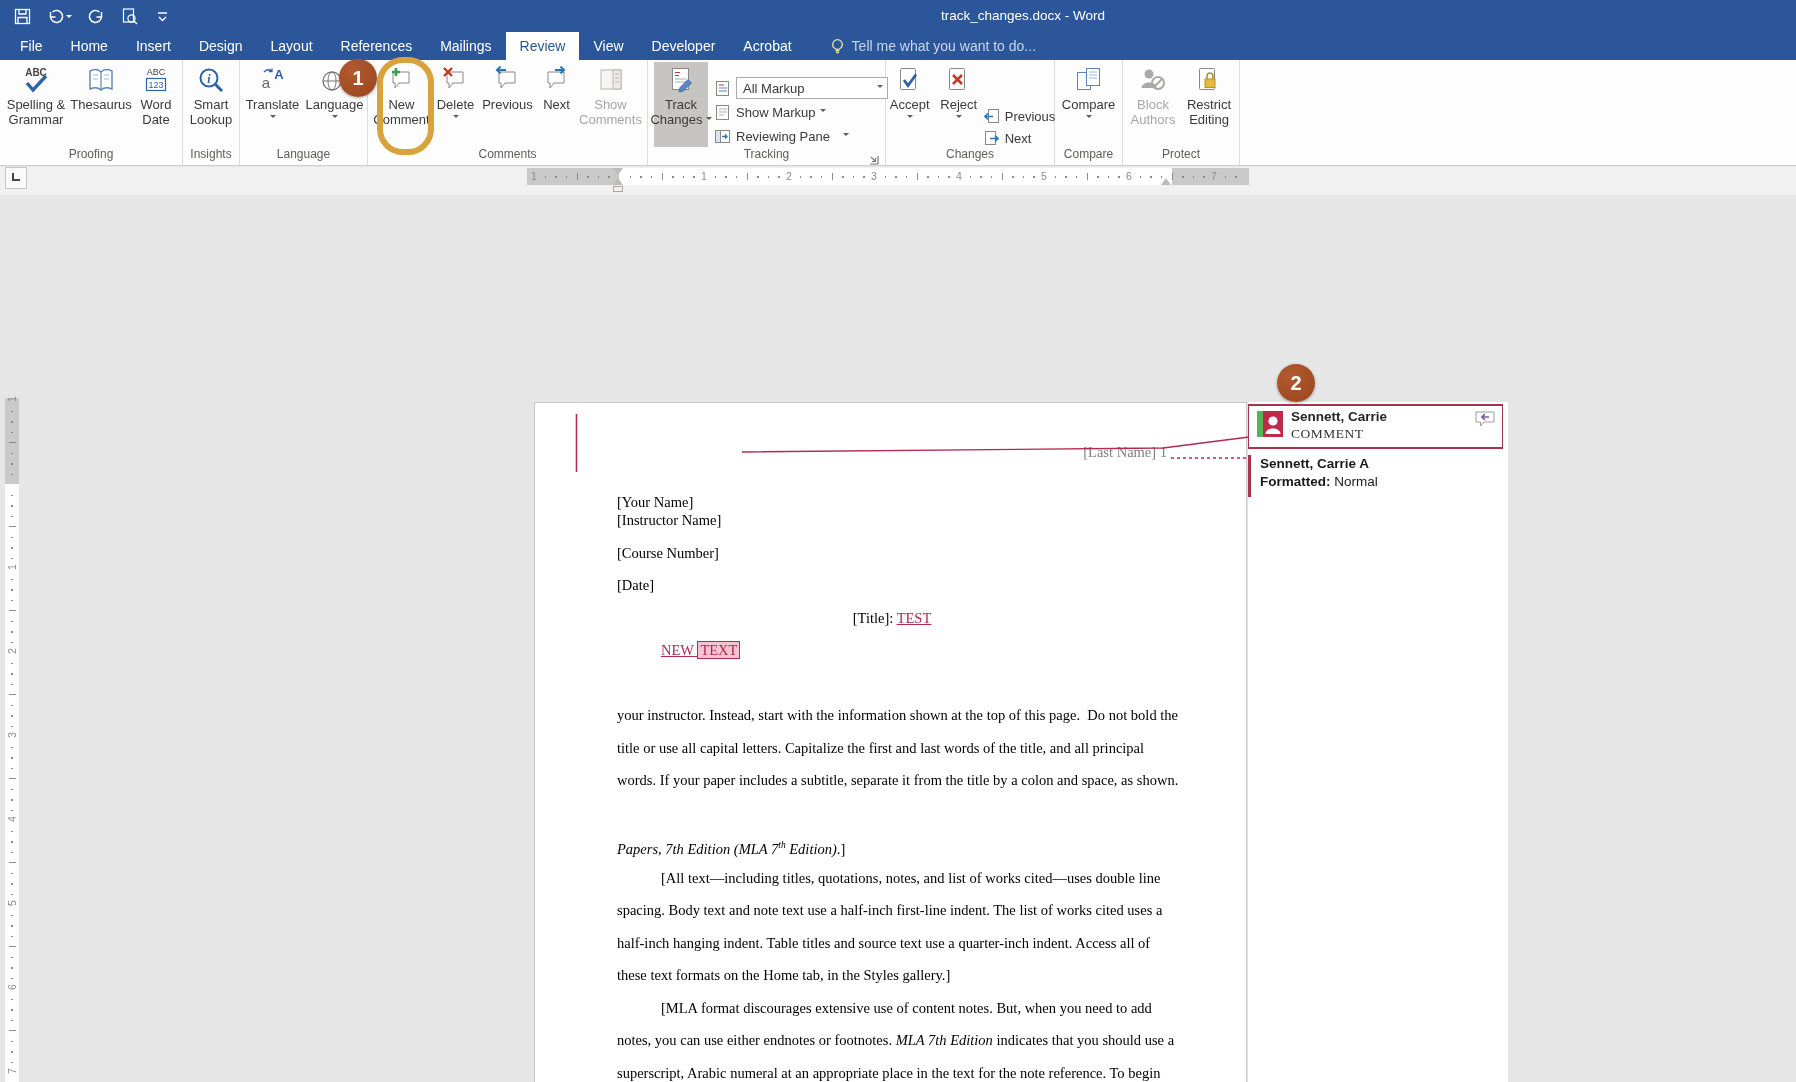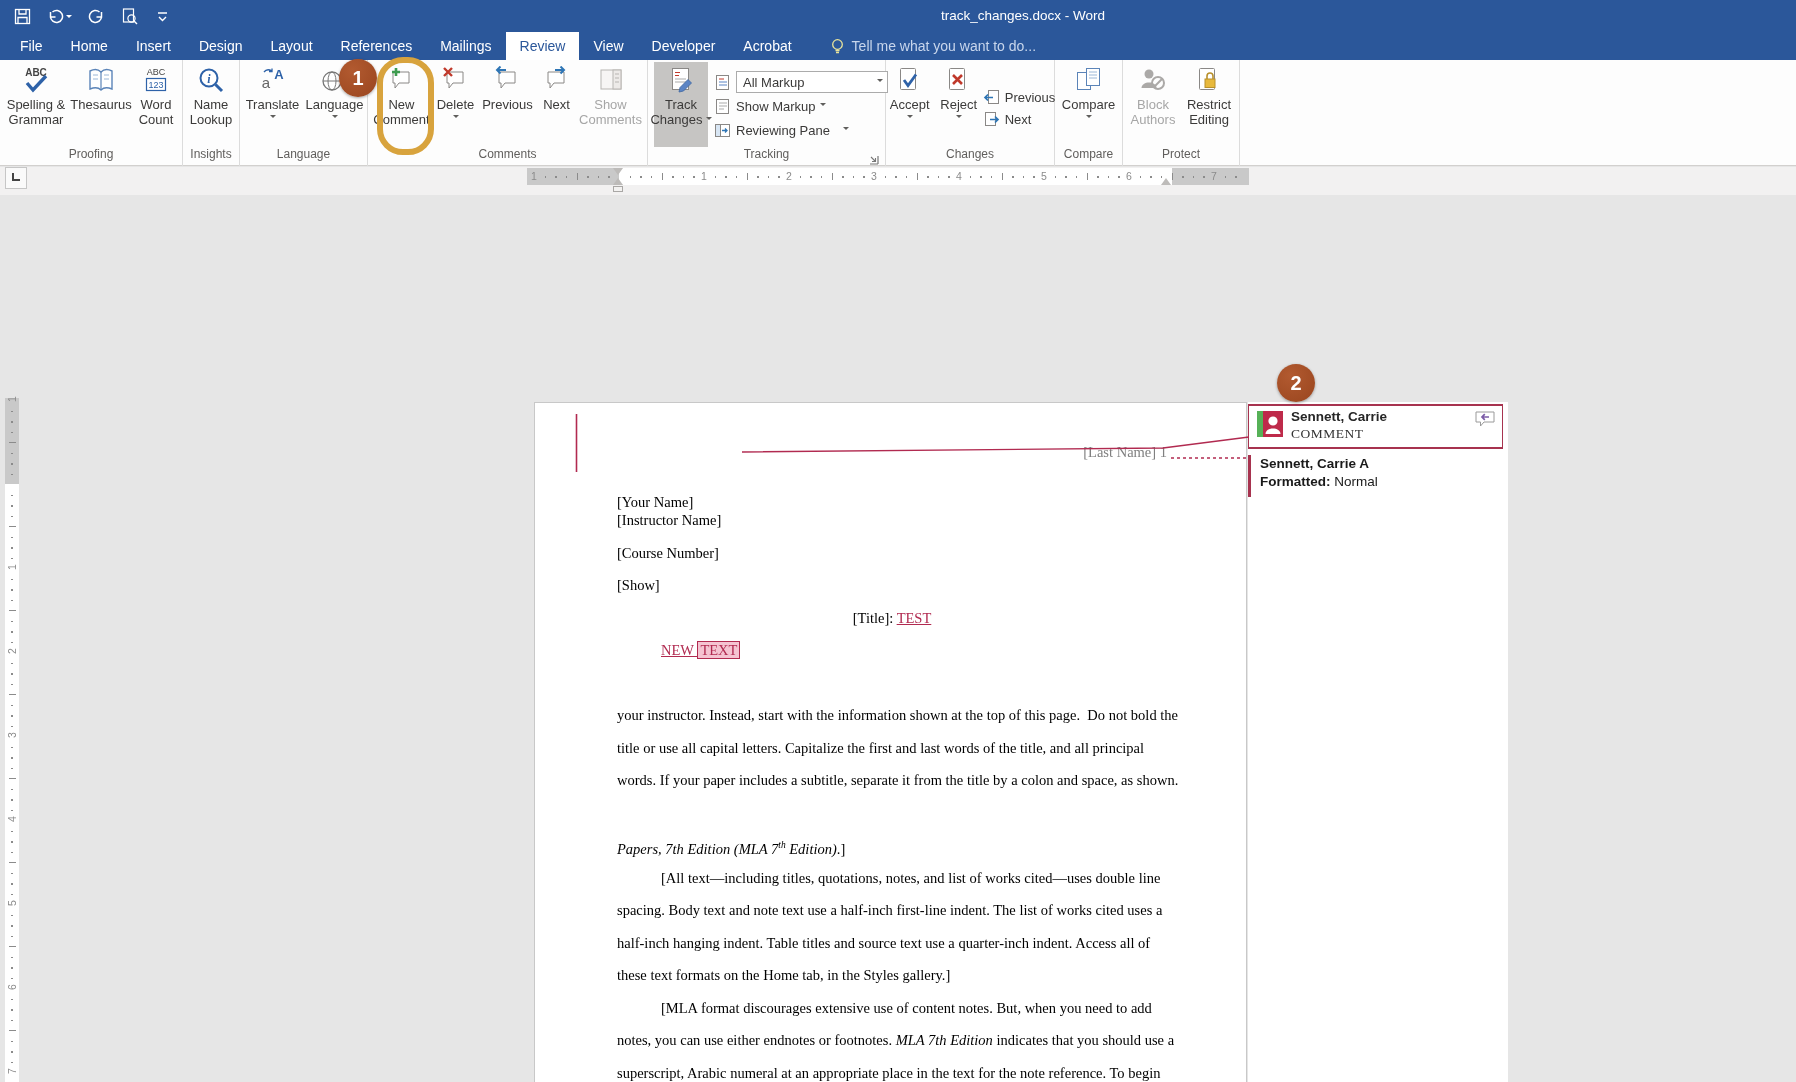--- a/index.html
+++ b/index.html
@@ -30,21 +30,21 @@
   .rgroup{position:relative;height:106px;border-right:1px solid #DCDCDC;display:flex;flex-direction:column;flex:0 0 auto;}
   .rgroup-content{height:87px;display:flex;align-items:stretch;justify-content:center;padding:2px 1px 0;}
   .rgroup-label{height:17px;font-size:12px;color:#605E5C;text-align:center;line-height:15px;}
   .rbtn{display:flex;flex-direction:column;align-items:center;padding-top:4px;
         font-size:13px;line-height:15px;color:#3B3A39;text-align:center;cursor:default;flex:0 0 auto;}
   .rbtn .ric{width:30px;height:28px;margin-bottom:3px;}
   .rbtn.disabled{color:#A6A6A6;}
   .rbtn.active{background:#C6C5C3;}
   .caret{width:0;height:0;border:3.5px solid transparent;border-top-color:#5F5E5C;display:inline-block;margin-top:3px;}
   .lrow{display:flex;align-items:center;gap:3px;justify-content:center;}
-  .tcol{display:flex;flex-direction:column;justify-content:center;padding-top:3px;gap:2px;}
+  .tcol{display:flex;flex-direction:column;justify-content:flex-end;padding-top:3px;gap:2px;}
   .trow{display:flex;align-items:center;gap:5px;height:22px;font-size:13px;color:#3B3A39;cursor:default;}
   .sic{width:17px;height:17px;flex:0 0 auto;}
   .combo{display:flex;align-items:center;width:152px;height:22px;border:1px solid #ABABAB;background:#fff;
          padding:0 4px 0 6px;font-size:13px;}
   .combo span:first-child{flex:1;}
   .launcher{position:absolute;right:5px;bottom:2px;width:12px;height:12px;}
 
   
   .rulerrow{position:absolute;left:0;top:167px;width:1796px;height:28px;background:#F2F1F1;}
   .tabsel{position:absolute;left:5px;top:0;width:22px;height:22px;background:#FAFAFA;border:1px solid #C6C6C6;}
@@ -184,37 +184,37 @@
           <span>Thesaurus</span>
         </div>
         <div class="rbtn" style="width:46px">
           <span class="ric"><svg width="30" height="28" viewBox="0 0 30 28" xmlns="http://www.w3.org/2000/svg">
                 <text x="15" y="9" font-size="9" text-anchor="middle" fill="#444" font-family="Liberation Sans,sans-serif">ABC</text>
                 <rect x="5.5" y="12.5" width="19" height="12" fill="#fff" stroke="#2E62A8" stroke-width="1.2"></rect>
                 <text x="15" y="22" font-size="9" text-anchor="middle" fill="#2E62A8" font-family="Liberation Sans,sans-serif">123</text>
               </svg></span>
           <span>
               <div>Word</div>
-              <div>Count</div>
+              <div>Date</div>
             </span>
         </div>
       </div>
       <div class="rgroup-label">Proofing</div>
     </div>
 
     <div class="rgroup" style="width:57px">
       <div class="rgroup-content">
         <div class="rbtn" style="width:52px">
           <span class="ric"><svg width="30" height="28" viewBox="0 0 30 28" xmlns="http://www.w3.org/2000/svg">
                 <circle cx="13" cy="12" r="8.5" fill="#fff" stroke="#2E62A8" stroke-width="2"></circle>
                 <line x1="19.5" y1="18.5" x2="26" y2="25" stroke="#2E62A8" stroke-width="3"></line>
                 <text x="13" y="16.5" font-size="12" font-style="italic" font-weight="bold" text-anchor="middle" fill="#2E62A8" font-family="Liberation Serif,serif">i</text>
               </svg></span>
           <span>
-              <div>Name</div>
+              <div>Smart</div>
               <div>Lookup</div>
             </span>
         </div>
       </div>
       <div class="rgroup-label">Insights</div>
     </div>
 
     <div class="rgroup" style="width:128px">
       <div class="rgroup-content">
         <div class="rbtn" style="width:62px">
@@ -574,21 +574,21 @@
         <span class="vnum" style="top: 583px;">6</span>
         <span class="vnum" style="top: 667px;">7</span>
       </div>
     <div class="markuparea"></div>
     <div class="page">
       <div class="dochdr">[Last Name] 1</div>
       <div id="doc-lines">
           <div class="dl" style="top: 88px;"><span>[Your Name]</span></div>
           <div class="dl" style="top: 106px;"><span>[Instructor Name]</span></div>
           <div class="dl" style="top: 139px;"><span>[Course Number]</span></div>
-          <div class="dl" style="top: 171px;"><span>[Show]</span></div>
+          <div class="dl" style="top: 171px;"><span>[Date]</span></div>
           <div class="dl ctr" style="top: 204px;"><span>[Title]: </span><span class="sg-ins">TEST</span></div>
           <div class="dl" style="top: 236px; left: 44px;"><span class="sg-ins">NEW </span><span class="sg-cm">TEXT</span></div>
           <div class="dl" style="top: 301px;"><span>your instructor. Instead, start with the information shown at the top of this page.  Do not bold the</span></div>
           <div class="dl" style="top: 334px;"><span>title or use all capital letters. Capitalize the first and last words of the title, and all principal</span></div>
           <div class="dl" style="top: 366px;"><span>words. If your paper includes a subtitle, separate it from the title by a colon and space, as shown.</span></div>
           <div class="dl" style="top: 431px;"><span class="sg-i">Papers, 7th Edition (MLA 7</span><span class="sg-si">th</span><span class="sg-i"> Edition)</span><span>.]</span></div>
           <div class="dl" style="top: 464px; left: 44px;"><span>[All text—including titles, quotations, notes, and list of works cited—uses double line</span></div>
           <div class="dl" style="top: 496px;"><span>spacing. Body text and note text use a half-inch first-line indent. The list of works cited uses a</span></div>
           <div class="dl" style="top: 529px;"><span>half-inch hanging indent. Table titles and source text use a quarter-inch indent. Access all of</span></div>
           <div class="dl" style="top: 561px;"><span>these text formats on the Home tab, in the Styles gallery.]</span></div>

